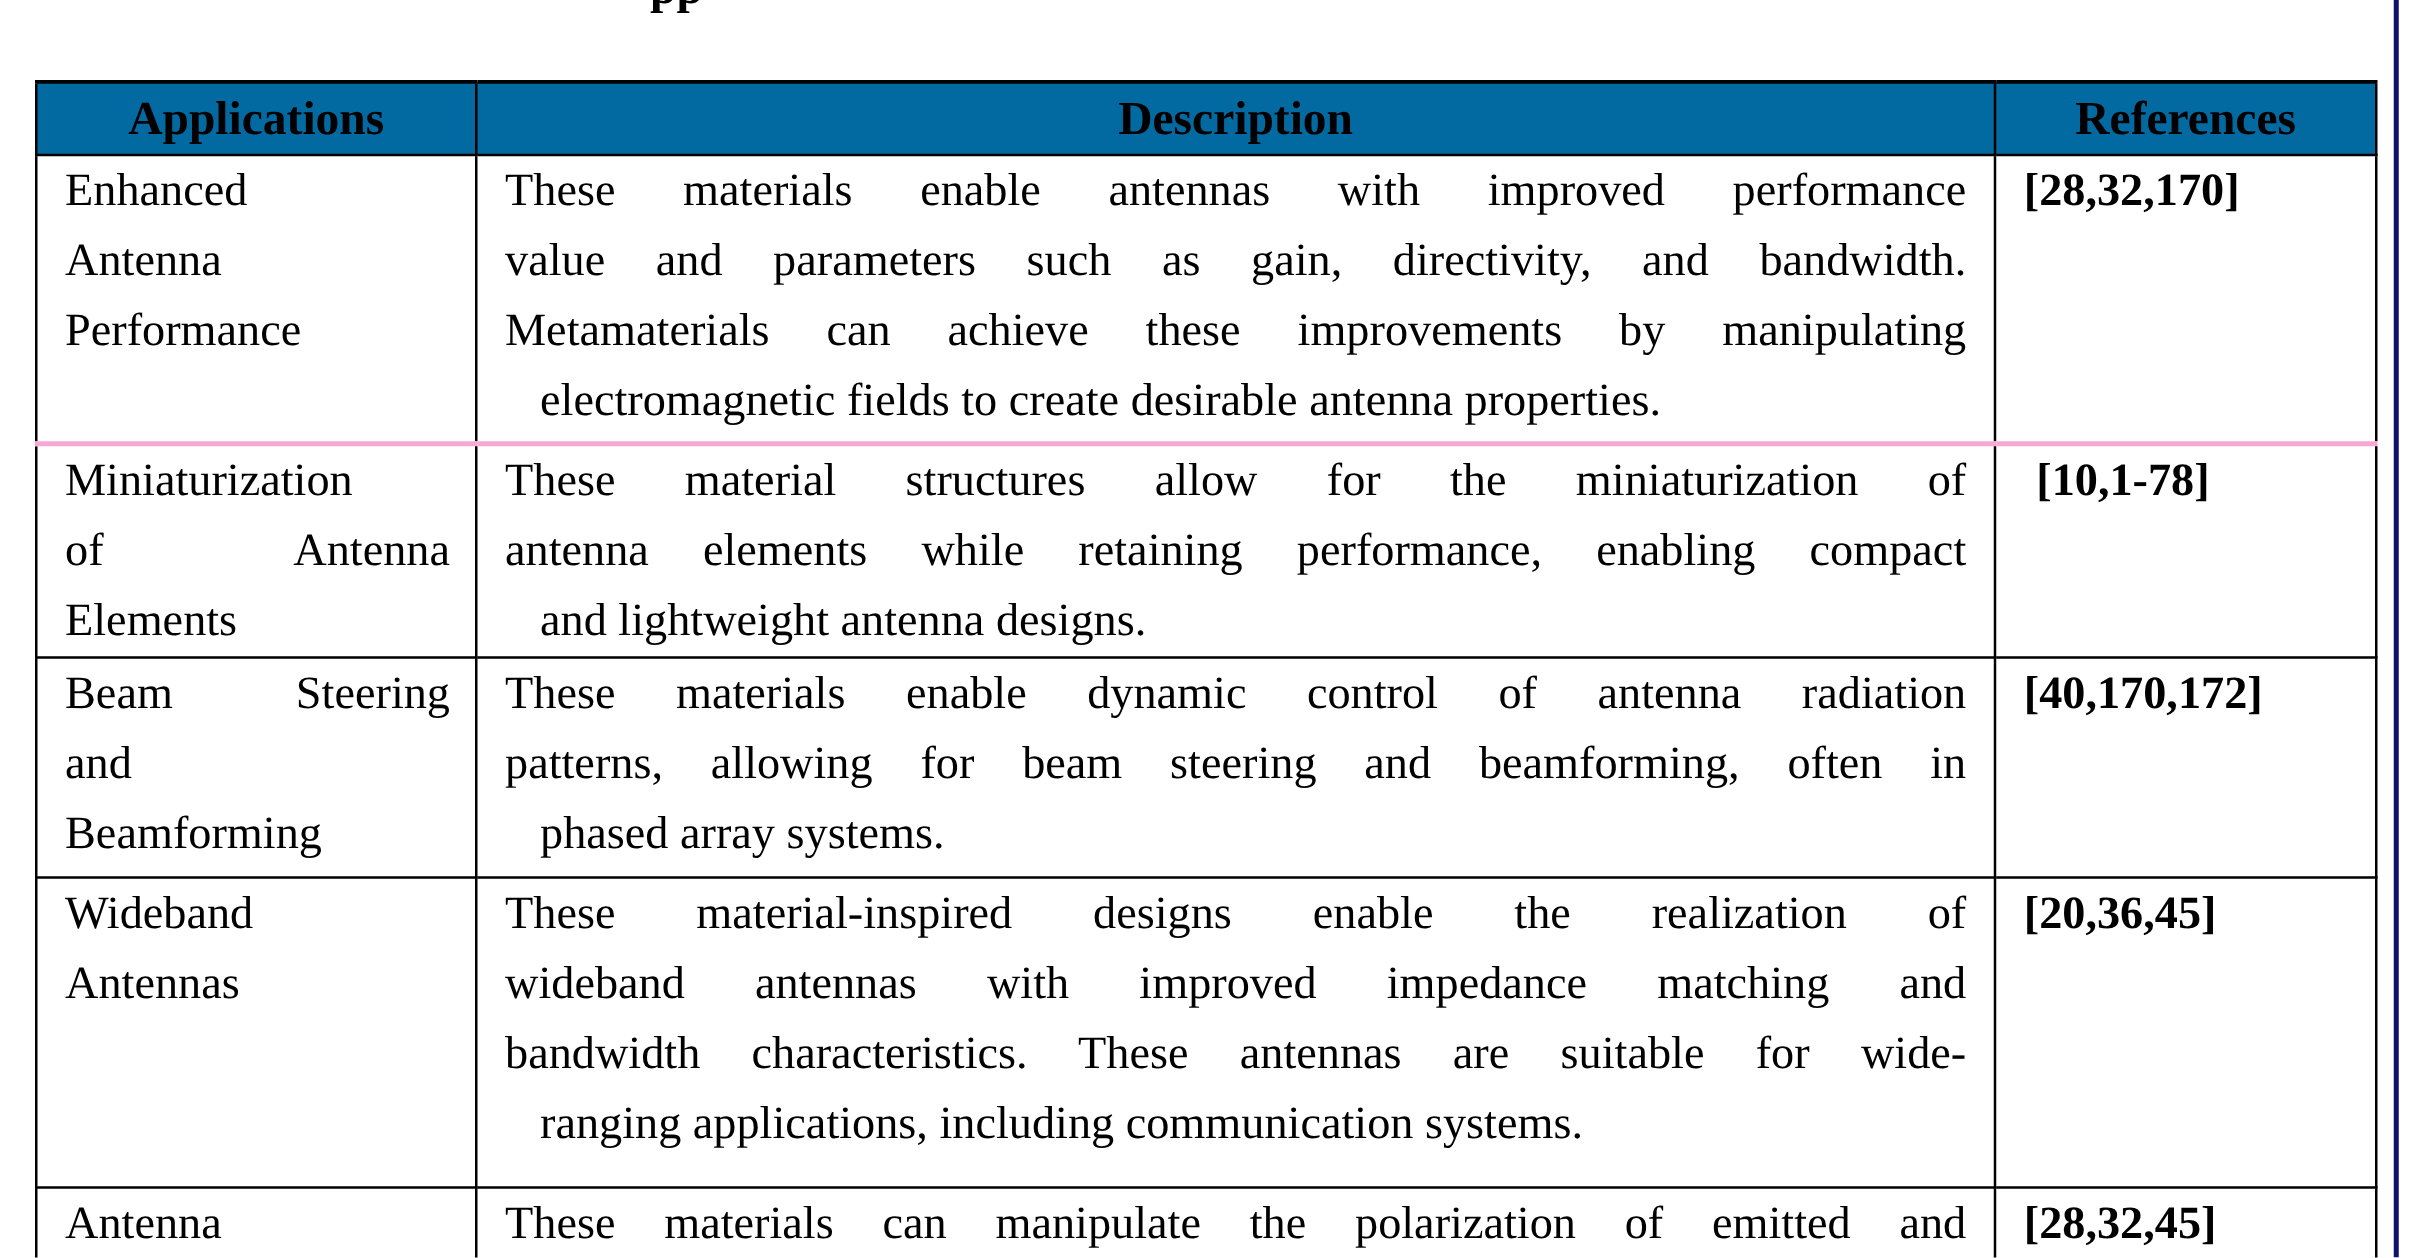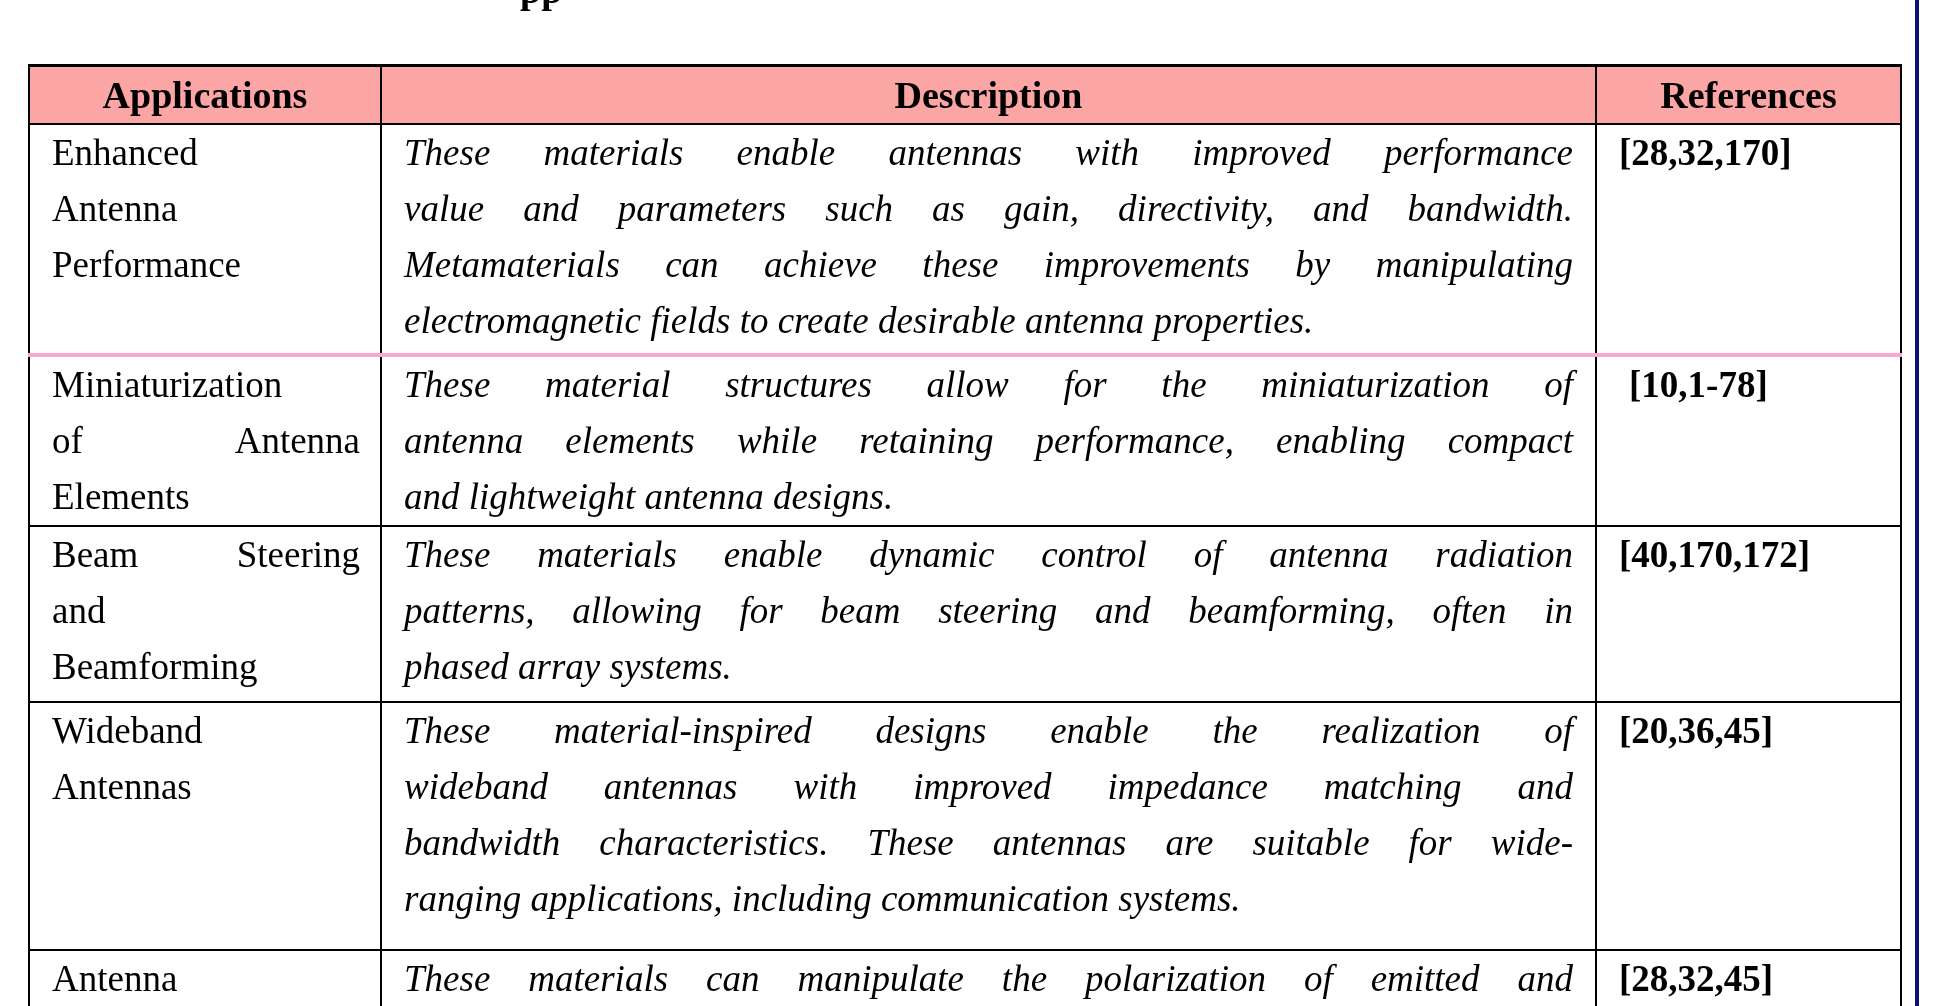--- a/index.html
+++ b/index.html
@@ -38,21 +38,21 @@
       left: 28px;
       top: 64px;
       width: 1872px;
       border-collapse: collapse;
       table-layout: fixed;
     }
     table.apps col.c1 { width: 352px; }
     table.apps col.c2 { width: 1215px; }
     table.apps col.c3 { width: 305px; }
     table.apps th {
-      background: #fca5a5;
+      background: #0369a1;
       font-weight: bold;
       font-size: 38px;
       height: 56px;
       padding: 0;
       text-align: center;
       border: 2px solid #000;
       border-top: 3px solid #000;
       line-height: 52px;
     }
     table.apps td {
@@ -82,24 +82,24 @@
     td .desc {
       display: block;
       padding: 0 22px 0 22px;
       text-align: justify;
     }
     td .desc .line {
       display: block;
       text-align: justify;
       text-align-last: justify;
       white-space: nowrap;
-      font-style: italic;
     }
     td .desc .line.last {
       text-align-last: left;
+      margin-left: 28px;
     }
     td .ref {
       display: block;
       padding: 0 0 0 22px;
       white-space: nowrap;
       font-weight: bold;
     }
     td .ref.indent { padding-left: 32px; }
   </style>
 </head>

